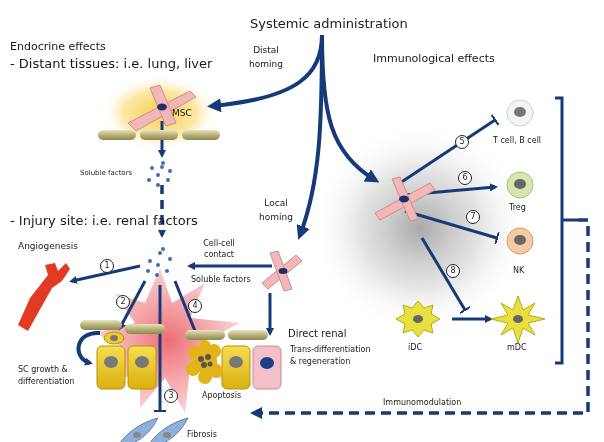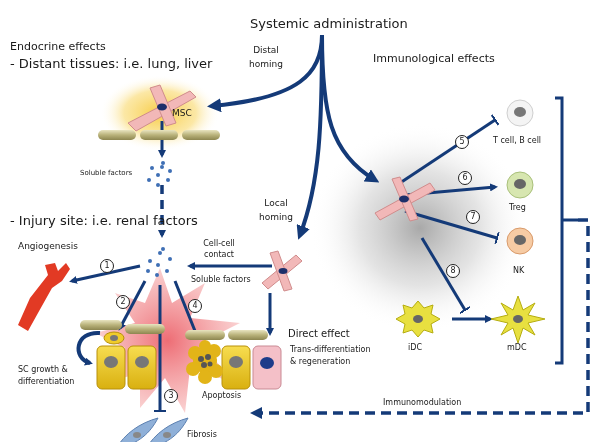--- a/index.html
+++ b/index.html
@@ -214,21 +214,21 @@
 
   <div class="t lbl" style="left:256px;top:185px;width:40px;text-align:center">Local</div>
   <div class="t lbl" style="left:251px;top:199px;width:50px;text-align:center">homing</div>
 
   <div class="t lbl" style="left:18px;top:228px">Angiogenesis</div>
   <div class="t sm" style="left:18px;top:352px">SC growth &amp;</div>
   <div class="t sm" style="left:18px;top:364px">differentiation</div>
   <div class="t sm" style="left:202px;top:378px">Apoptosis</div>
   <div class="t sm" style="left:187px;top:417px">Fibrosis</div>
 
-  <div class="t lbl" style="left:288px;top:315px;font-size:10px">Direct effect</div>
+  <div class="t lbl" style="left:288px;top:315px;font-size:10px">Direct renal</div>
   <div class="t sm" style="left:290px;top:332px">Trans-differentiation</div>
   <div class="t sm" style="left:290px;top:344px">&amp; regeneration</div>
 
   <div class="t h" style="left:373px;top:40px">Immunological  effects</div>
   <div class="t sm" style="left:493px;top:123px">T cell, B cell</div>
   <div class="t sm" style="left:509px;top:190px">Treg</div>
   <div class="t sm" style="left:513px;top:253px">NK</div>
   <div class="t sm" style="left:408px;top:330px">iDC</div>
   <div class="t sm" style="left:507px;top:330px">mDC</div>
 

